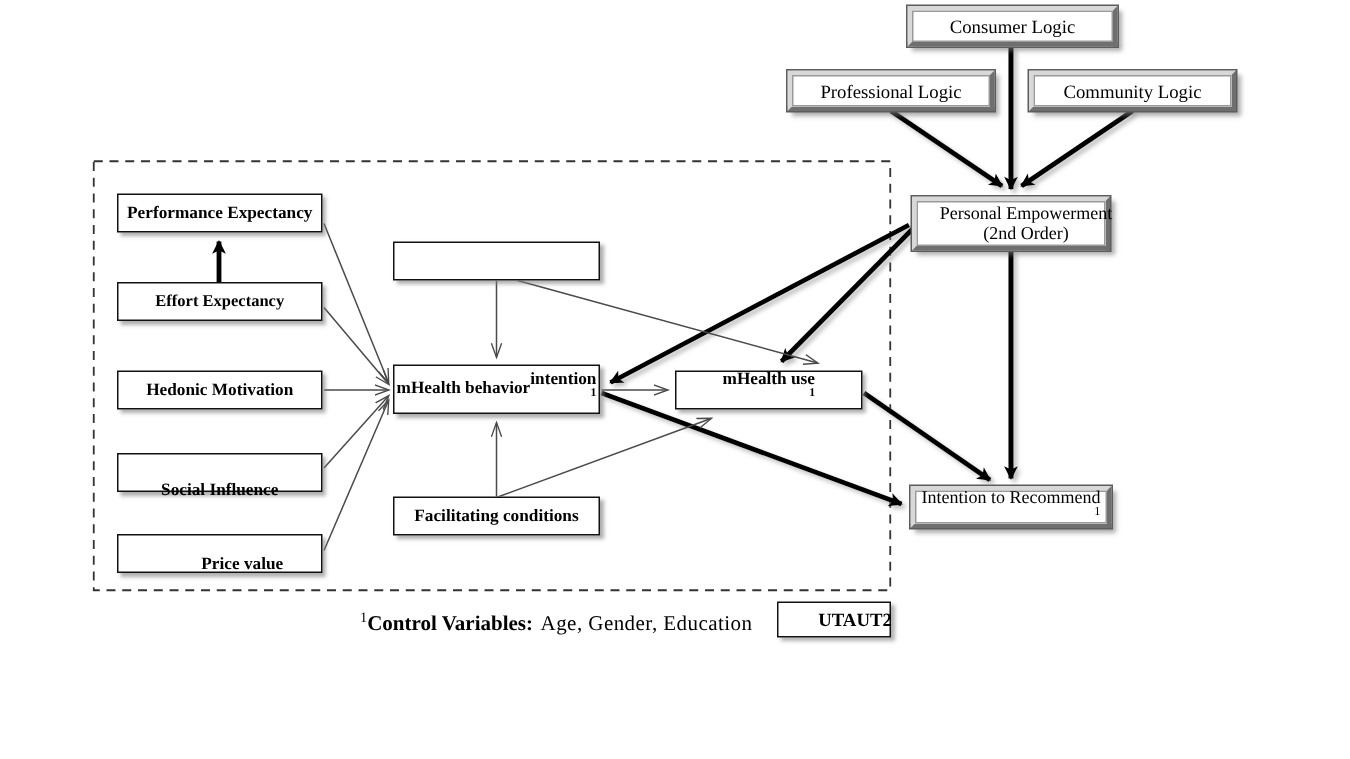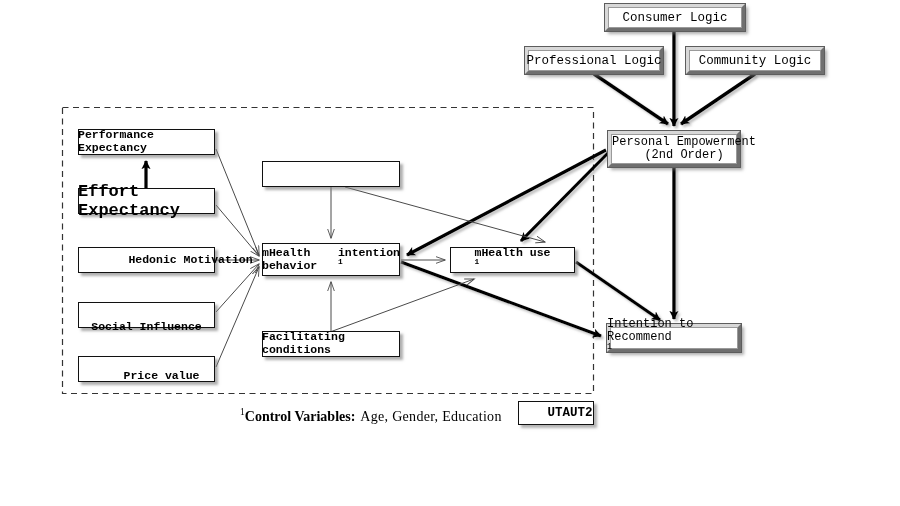--- a/index.html
+++ b/index.html
@@ -3,22 +3,22 @@
 <meta charset="utf-8">
 <style>
   html,body{margin:0;padding:0;background:#ffffff;}
   body{width:900px;height:506px;position:relative;overflow:hidden;
        font-family:"Liberation Serif","DejaVu Serif",serif;}
   #stage{position:absolute;left:0;top:0;width:900px;height:506px;}
   svg{position:absolute;left:0;top:0;width:900px;height:506px;}
 
   
   .lbl{position:absolute;display:flex;align-items:center;justify-content:center;
-       text-align:left;line-height:1.12;pointer-events:none;
-       font-family:Liberation Mono, monospace;}
+       text-align:right;line-height:1.12;pointer-events:none;
+       font-family:Liberation Serif, serif;}
   .lbl.bold{font-weight:bold;}
   .lbl.plain{font-weight:normal;}
   .lbl span{display:block;}
   sup{font-size:.68em;vertical-align:super;line-height:0;}
 
   
   .boxplain{position:absolute;background:#ffffff;border:1px solid #111111;
             box-shadow:2.5px 2.5px 2.5px rgba(130,130,130,.65);box-sizing:border-box;}
   
   .boxbevel{position:absolute;background:#ffffff;box-sizing:border-box;
@@ -123,24 +123,24 @@
     <div class="inner"></div>
   </div>
   <div class="lbl plain" style="left:607px;top:324px;width:134px;height:28px;font-size:12px;">
     <span><span>Intention to Recommend</span><sup>1</sup></span>
   </div>
 
   <div class="boxplain" style="left:78px;top:129px;width:137px;height:26px;"></div>
   <div class="lbl bold" style="left:78px;top:129px;width:137px;height:26px;font-size:11.5px;">Performance Expectancy</div>
 
   <div class="boxplain" style="left:78px;top:188px;width:137px;height:26px;"></div>
-  <div class="lbl bold" style="left:78px;top:188px;width:137px;height:26px;font-size:17px;">Effort Expectancy</div>
+  <div class="lbl bold" style="left:78px;top:188px;width:137px;height:26px;font-size:11px;">Effort Expectancy</div>
 
   <div class="boxplain" style="left:78px;top:247px;width:137px;height:26px;"></div>
-  <div class="lbl bold" style="left:78px;top:247px;width:137px;height:26px;font-size:11.5px;margin-left:44px;">Hedonic Motivation</div>
+  <div class="lbl bold" style="left:78px;top:247px;width:137px;height:26px;font-size:11.5px;">Hedonic Motivation</div>
 
   <div class="boxplain" style="left:78px;top:302px;width:137px;height:26px;"></div>
   <div class="lbl bold" style="left:78px;top:302px;width:137px;height:26px;font-size:11.5px;margin-top:12px;">Social Influence</div>
 
   <div class="boxplain" style="left:78px;top:356px;width:137px;height:26px;"></div>
   <div class="lbl bold" style="left:93px;top:356px;width:137px;height:40px;font-size:11.5px;">Price value</div>
 
   <div class="boxplain" style="left:262px;top:161px;width:138px;height:26px;"></div>
 
   <div class="boxplain" style="left:262px;top:243px;width:138px;height:33px;"></div>

